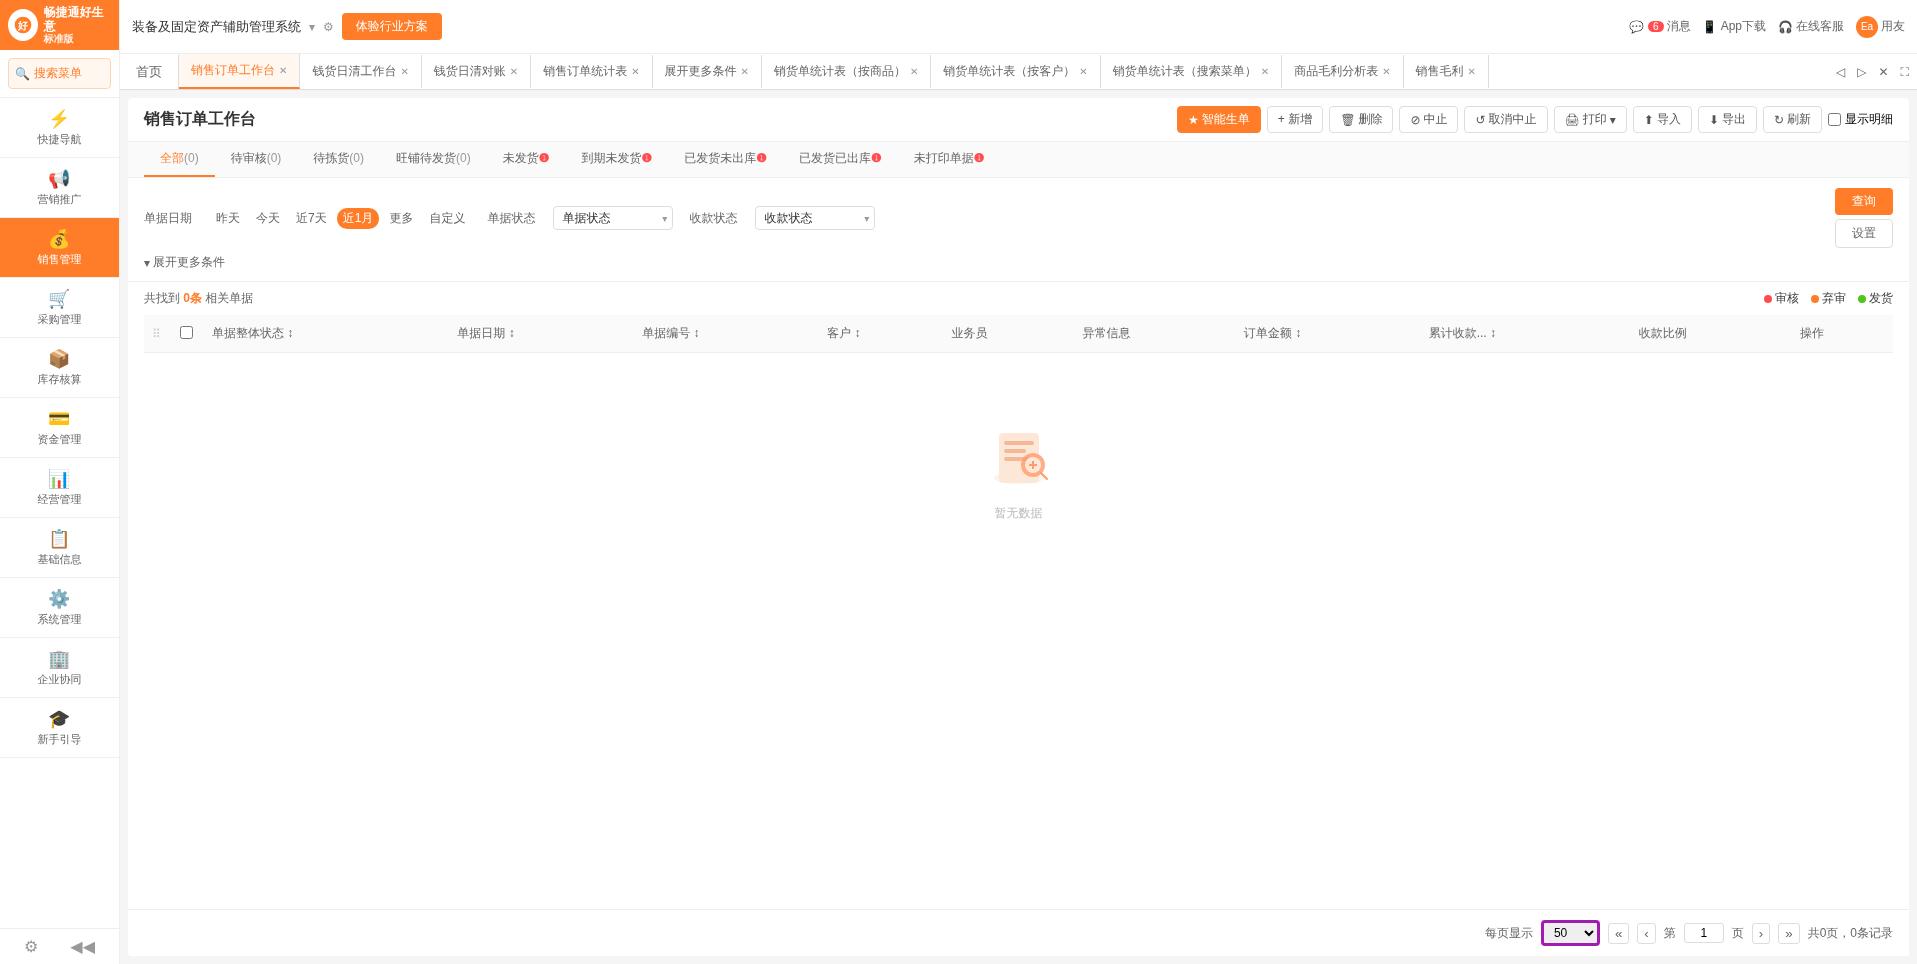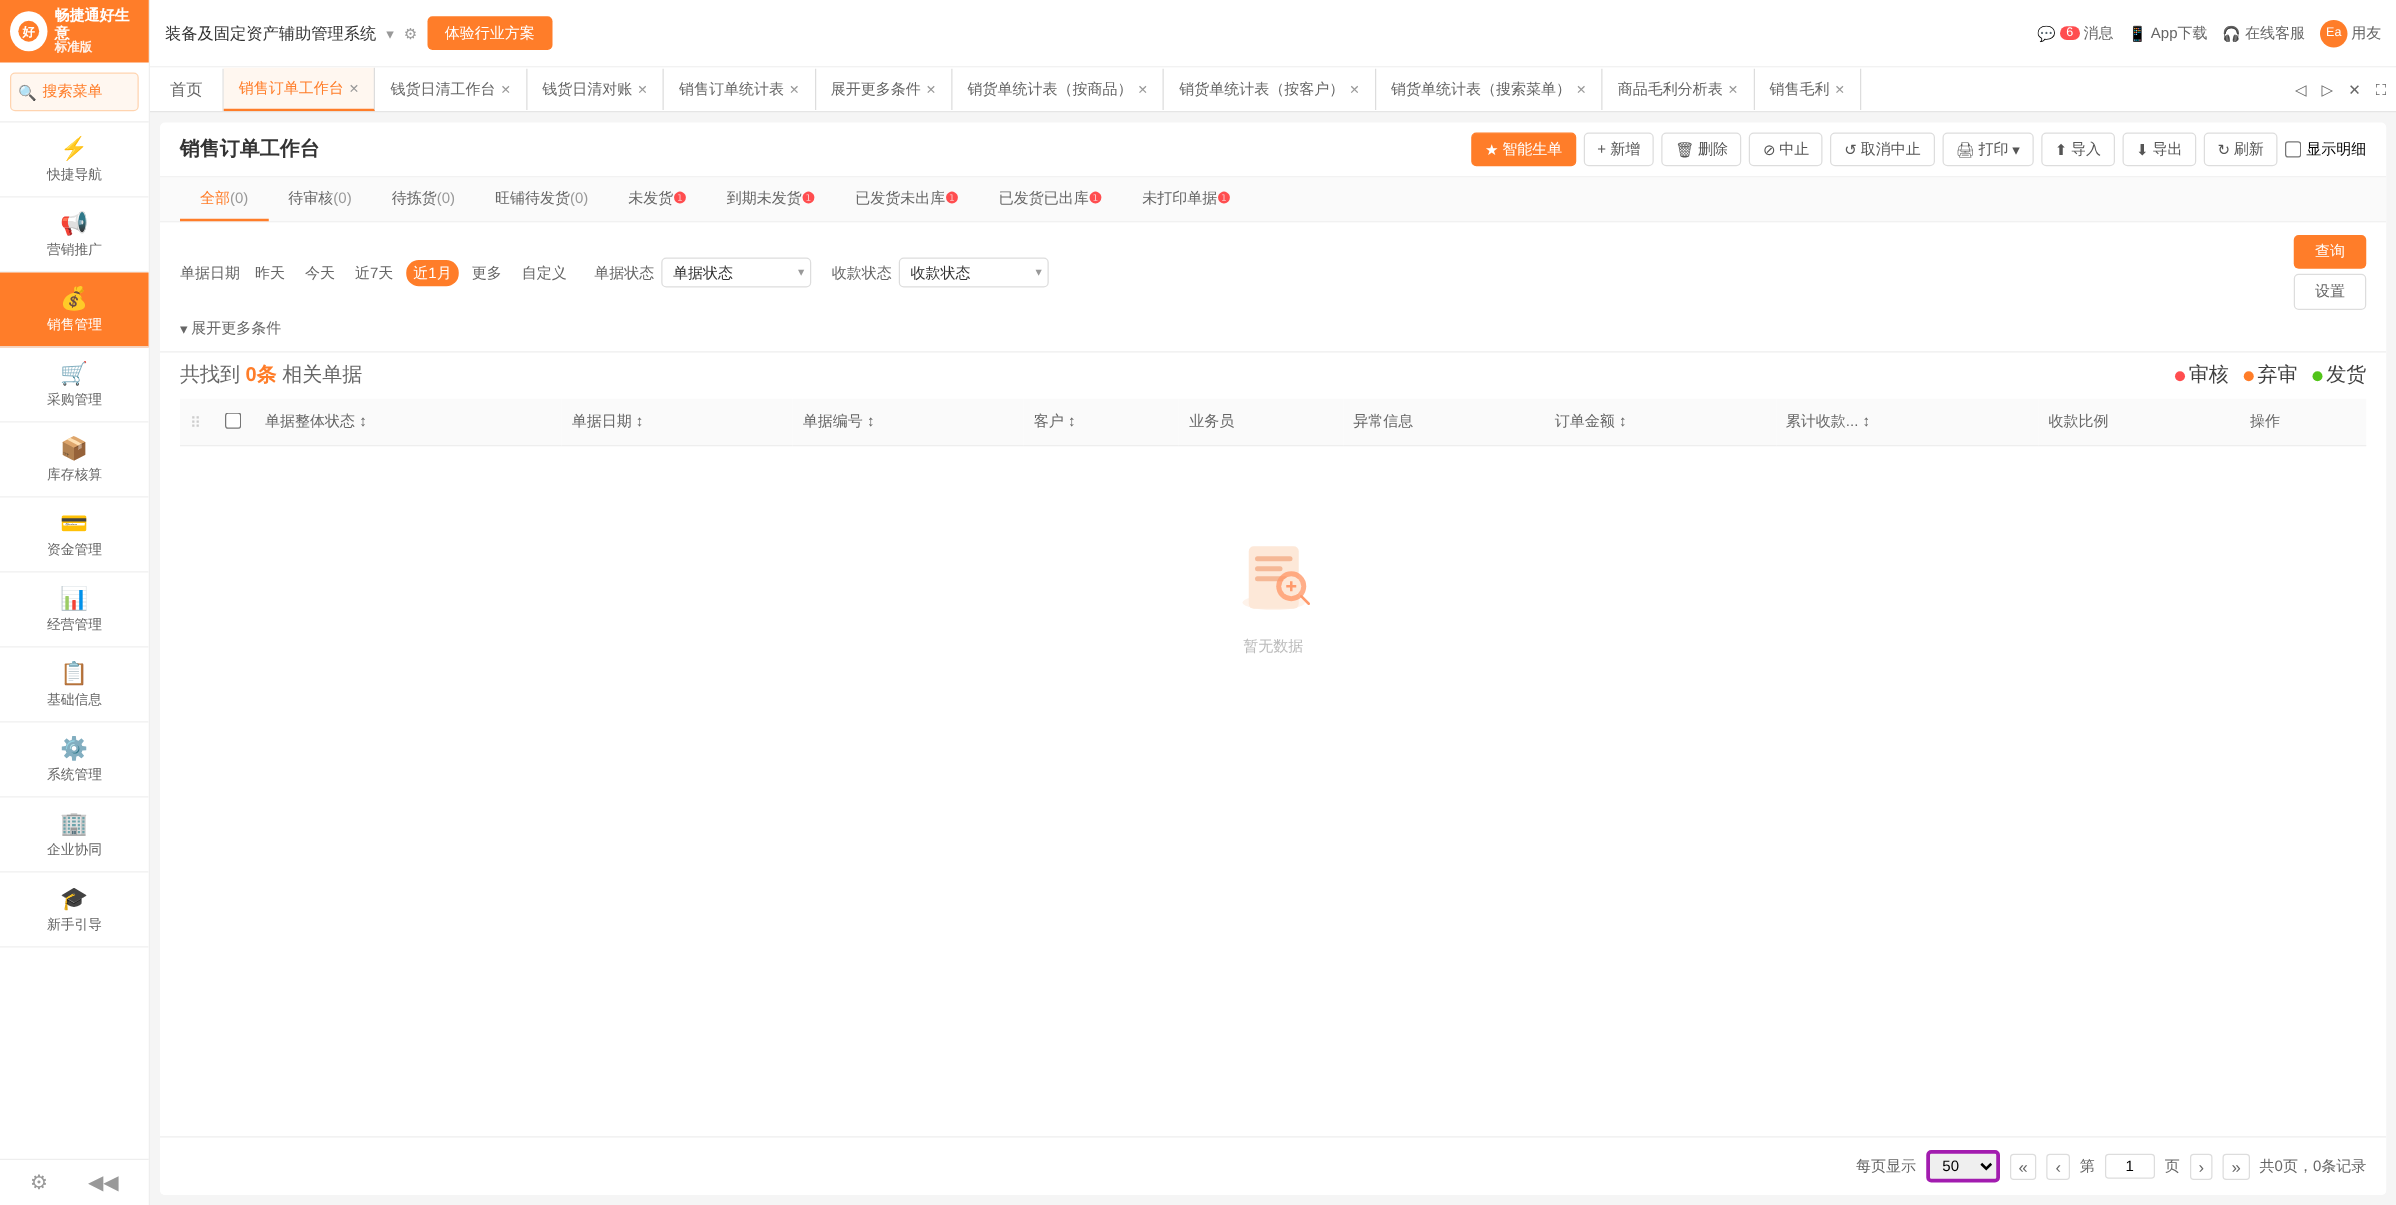--- a/index.html
+++ b/index.html
@@ -61,36 +61,36 @@
     
     .status-tabs { display: flex; gap: 0; border-bottom: 1px solid #eee; padding: 0 16px; background: #fafafa; }
     .status-tab { padding: 8px 16px; cursor: pointer; color: #666; font-size: 12px; border-bottom: 2px solid transparent; white-space: nowrap; text-align: right; }
     .status-tab.active { color: #ff7d29; border-bottom-color: #ff7d29; }
     .status-count { color: #999; }
     .status-count.red { color: #ff4d4f; font-weight: bold; }
 
     
     .filter-area { padding: 10px 16px; background: white; border-bottom: 1px solid #eee; }
     .filter-row { display: flex; align-items: center; gap: 16px; flex-wrap: wrap; }
-    .filter-item { display: flex; align-items: center; gap: 6px; }
+    .filter-item { display: flex; align-items: center; gap: 18px; }
     .filter-label { color: #666; font-size: 12px; white-space: nowrap; }
     .filter-value { display: flex; align-items: center; gap: 4px; }
     .date-btn { padding: 2px 6px; cursor: pointer; color: #666; font-size: 12px; border-radius: 3px; }
     .date-btn.active { background: #ff7d29; color: white; border-radius: 10px; }
     .date-range { color: #999; font-size: 11px; margin-top: 2px; }
     .filter-select { border: 1px solid #ddd; border-radius: 4px; padding: 4px 24px 4px 8px; background: white; color: #333; font-size: 12px; cursor: pointer; appearance: none; min-width: 120px; }
     .filter-select-wrap { position: relative; display: inline-block; }
     .filter-select-wrap::after { content: '▾'; position: absolute; right: 6px; top: 50%; transform: translateY(-50%); color: #999; pointer-events: none; font-size: 10px; }
     .expand-btn { color: #666; cursor: pointer; font-size: 12px; display: flex; align-items: center; gap: 3px; }
     .query-btn { padding: 5px 16px; background: #ff7d29; color: white; border: none; border-radius: 4px; cursor: pointer; font-size: 12px; }
     .set-btn { padding: 5px 16px; background: white; color: #666; border: 1px solid #ddd; border-radius: 4px; cursor: pointer; font-size: 12px; }
 
     
     .table-area { flex: 1; overflow: auto; padding: 0 16px; }
-    .table-summary { padding: 8px 0; display: flex; justify-content: space-between; align-items: center; color: #666; font-size: 16px; gap: 12px; }
+    .table-summary { padding: 8px 0; display: flex; justify-content: space-between; align-items: center; color: #666; font-size: 12px; gap: 12px; }
     .table-summary-actions { display: flex; gap: 12px; }
     .table-action-link { color: #404040; cursor: pointer; display: flex; align-items: center; gap: 3px; }
     .dot { width: 8px; height: 8px; border-radius: 50%; display: inline-block; }
     .dot-red { background: #ff4d4f; }
     .dot-orange { background: #ff7d29; }
     .dot-green { background: #52c41a; }
 
     table { width: 100%; border-collapse: collapse; font-size: 12px; }
     thead tr { background: #fafafa; }
     th { padding: 10px 8px; text-align: left; color: #666; font-weight: normal; border-bottom: 1px solid #eee; white-space: nowrap; }

